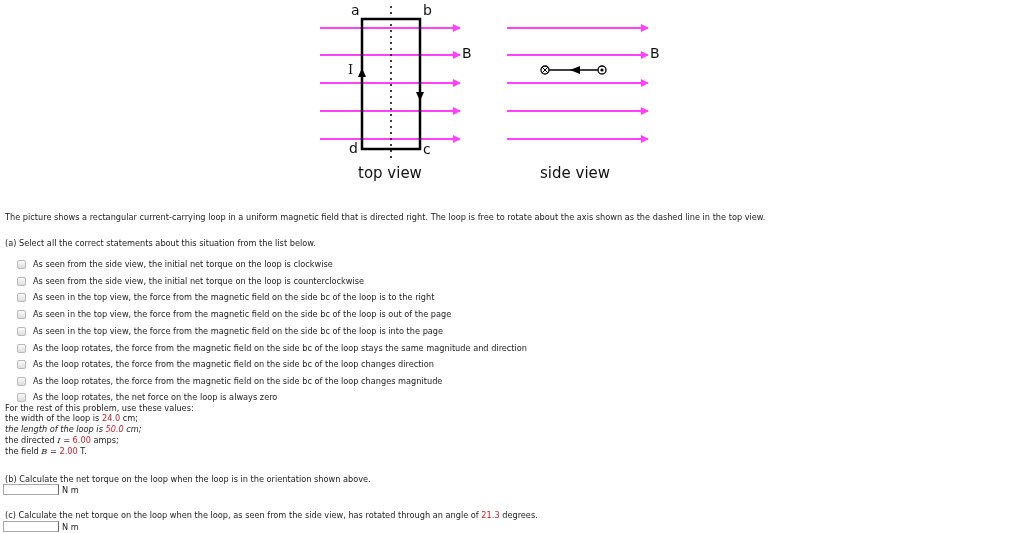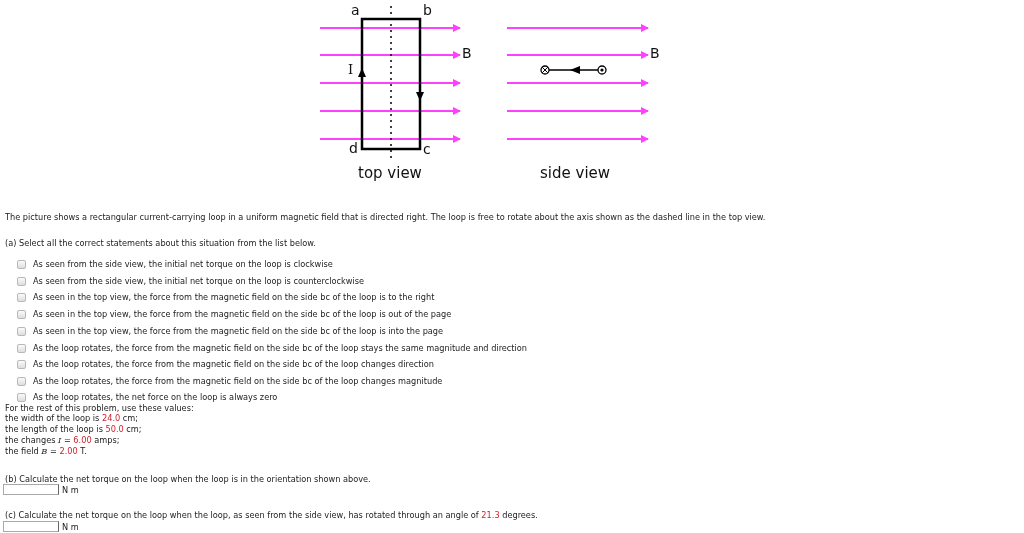--- a/index.html
+++ b/index.html
@@ -108,22 +108,22 @@
     <span class="cb"></span>
     <span>As the loop rotates, the force from the magnetic field on the side bc of the loop changes magnitude</span>
   </div>
 <div class="opt" style="top:381px;">
     <span class="cb"></span>
     <span>As the loop rotates, the net force on the loop is always zero</span>
   </div>
 
 <div class="txt" style="top:403px;">For the rest of this problem, use these values:</div>
 <div class="txt" style="top:413px;"><span>the width of the loop is </span><span class="red">24.0</span><span> cm;</span></div>
-<div class="txt" style="top:424px;"><span>the length of the loop is </span><span class="red">50.0</span><span> cm;</span></div>
-<div class="txt" style="top:435px;"><span>the changes </span><span class="ital">I</span><span> = </span><span class="red">6.00</span><span> amps;</span></div>
+<div class="txt" style="top:424px;font-style:italic;"><span>the length of the loop is </span><span class="red">50.0</span><span> cm;</span></div>
+<div class="txt" style="top:435px;"><span>the directed </span><span class="ital">I</span><span> = </span><span class="red">6.00</span><span> amps;</span></div>
 <div class="txt" style="top:446px;"><span>the field </span><span class="ital">B</span><span> = </span><span class="red">2.00</span><span> T.</span></div>
 
 <div class="txt" style="top:474px;">(b) Calculate the net torque on the loop when the loop is in the orientation shown above.</div>
 <div class="ans-row" style="top:484px;">
   <input class="ans-input" type="text" value="" style="">
   <span class="unit">N m</span>
 </div>
 
 <div class="txt" style="top:510px;"><span>(c) Calculate the net torque on the loop when the loop, as seen from the side view, has rotated through an angle of </span><span class="red">21.3</span><span> degrees.</span></div>
 <div class="ans-row" style="top:521px;">

